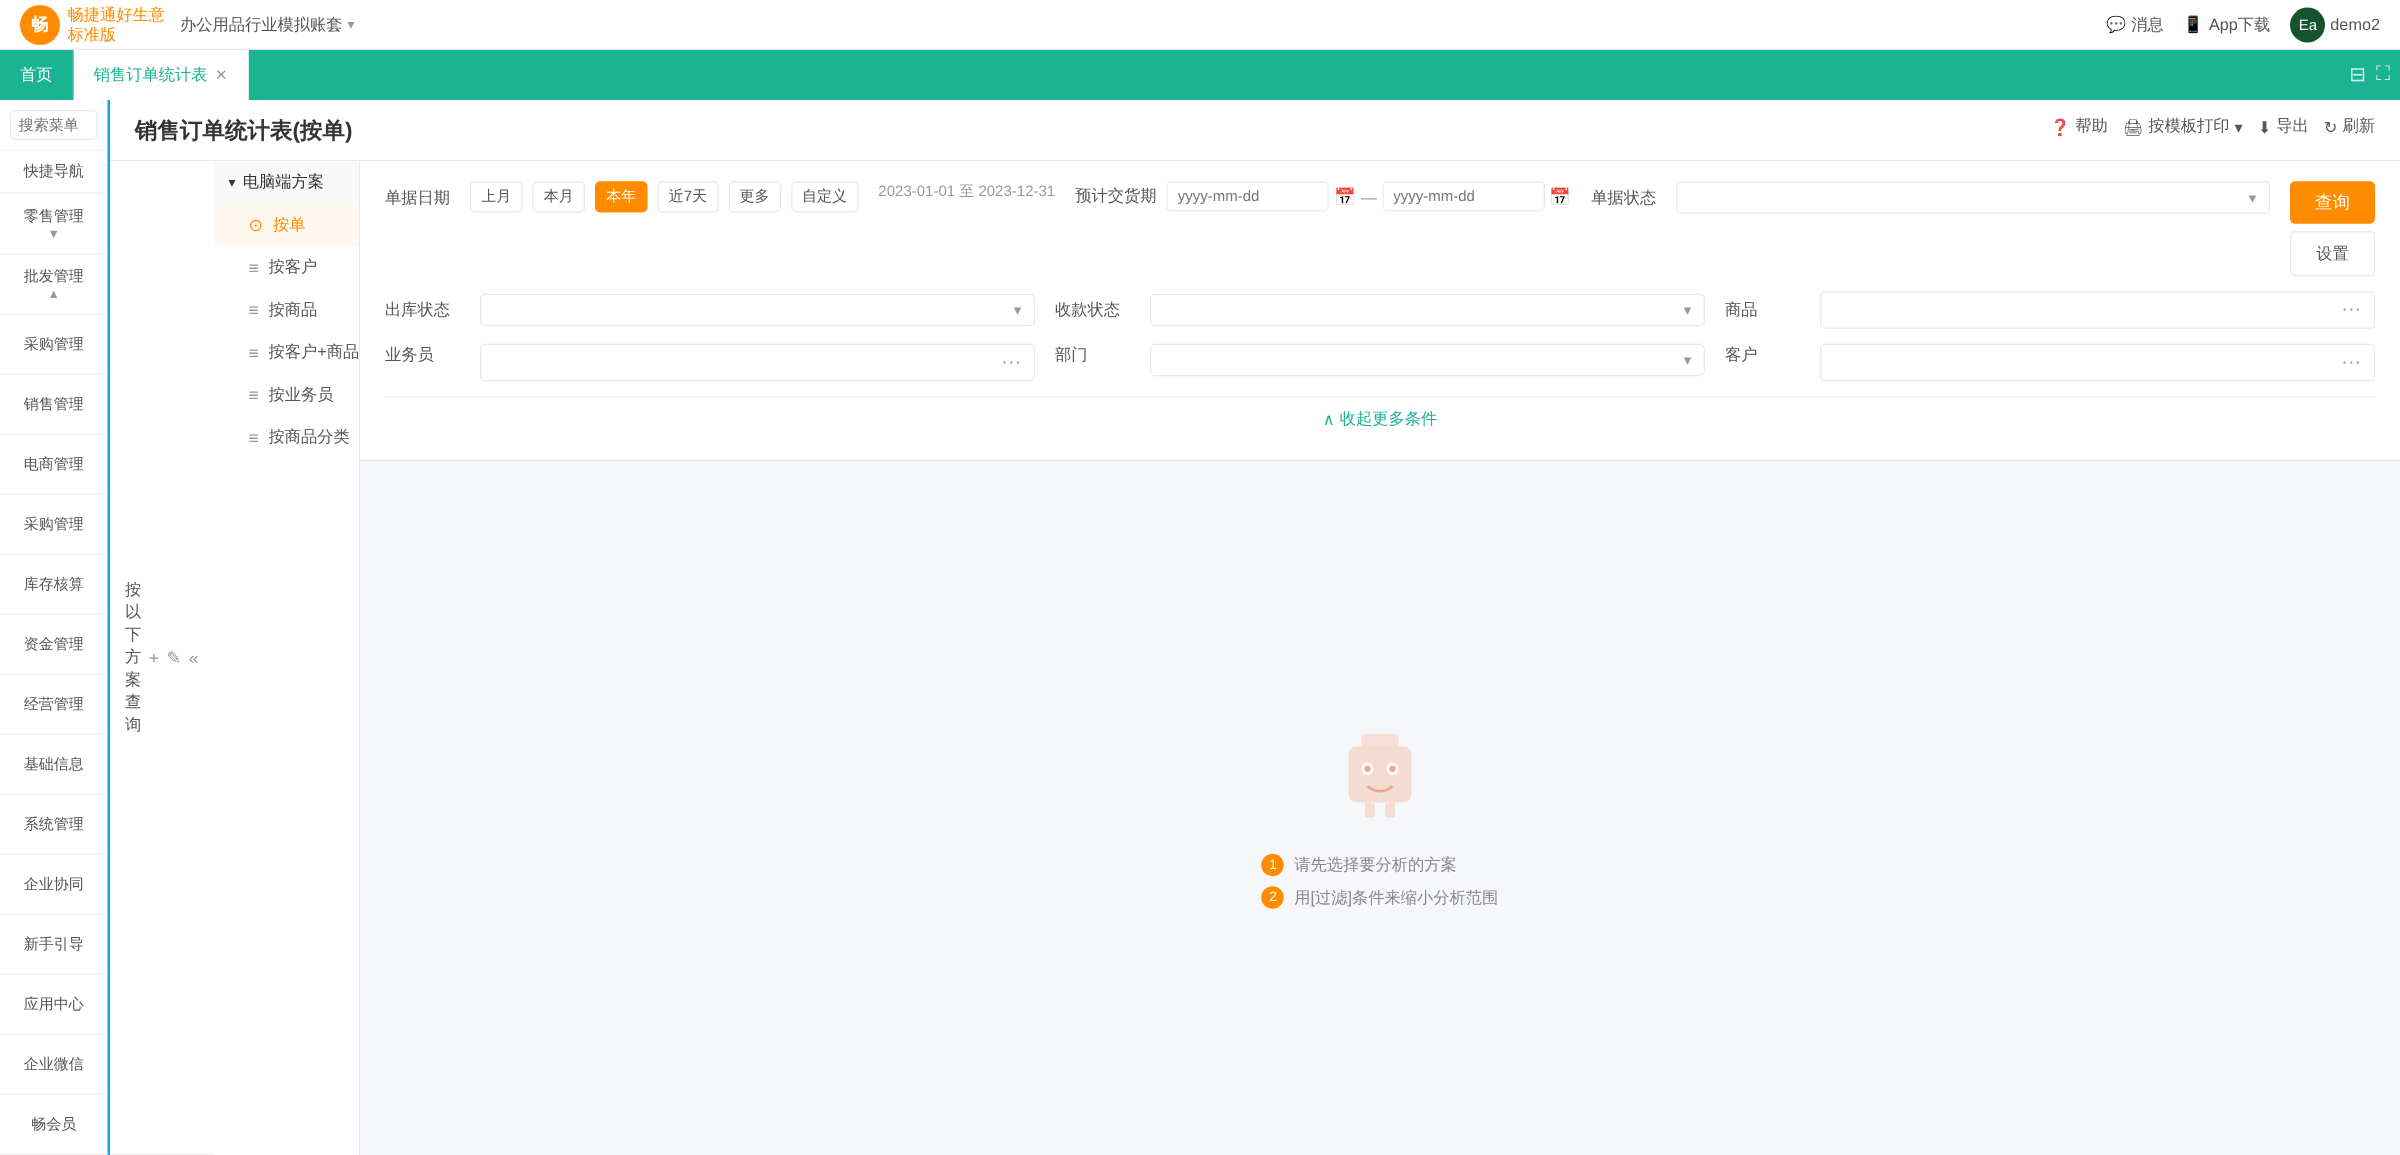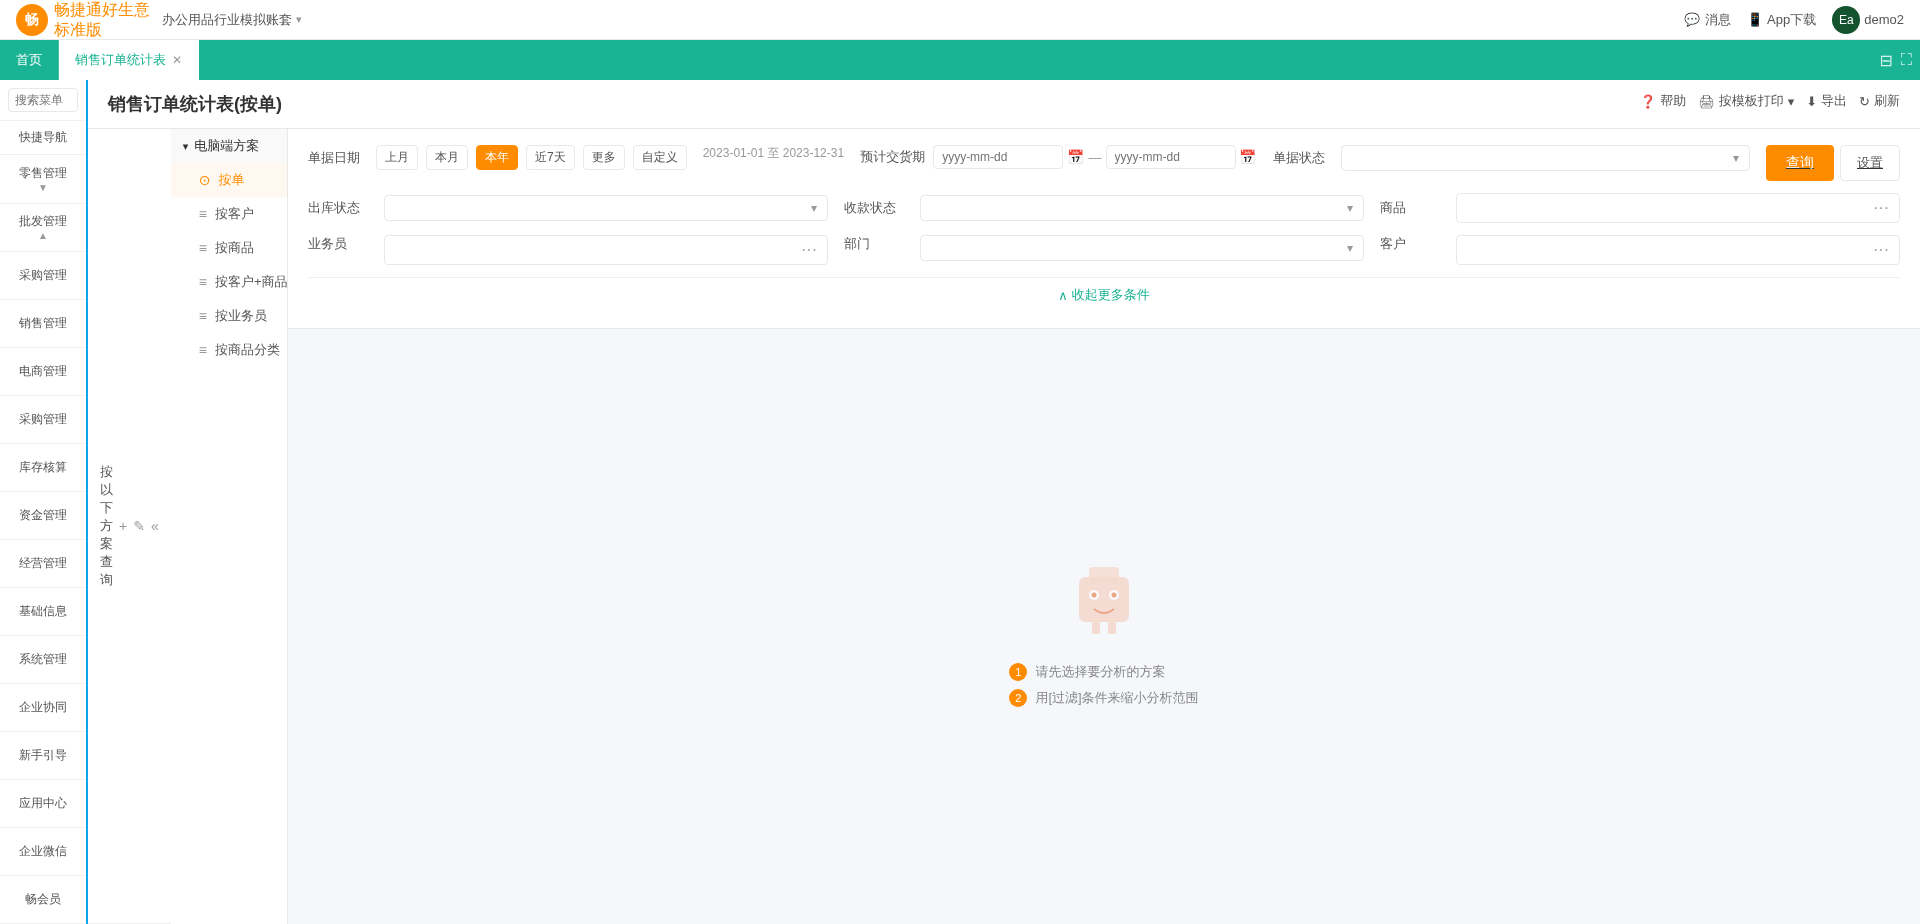--- a/index.html
+++ b/index.html
@@ -6,21 +6,21 @@
     body { font-family: 'Microsoft YaHei', sans-serif; font-size: 13px; background: #f5f5f5; color: #333; height: 924px; overflow: hidden; }
 
     
     .top-bar {
       display: flex; align-items: center; height: 40px;
       background: #fff; border-bottom: 1px solid #e8e8e8;
       padding: 0 16px; gap: 12px;
     }
     .logo-area { display: flex; align-items: center; gap: 6px; min-width: 80px; }
     .logo-icon { width: 32px; height: 32px; background: #ff8c00; border-radius: 50%; display: flex; align-items: center; justify-content: center; color: #fff; font-size: 14px; font-weight: bold; }
-    .logo-text { font-size: 16px; color: #ff8c00; line-height: 1.2; }
+    .logo-text { font-size: 13px; color: #ff8c00; line-height: 1.2; }
     .app-title-area { display: flex; align-items: center; gap: 4px; flex: 1; }
     .app-title { font-size: 13px; color: #555; }
     .app-title-arrow { color: #999; font-size: 11px; }
     .top-right { display: flex; align-items: center; gap: 16px; margin-left: auto; }
     .top-icon-btn { display: flex; align-items: center; gap: 4px; color: #555; cursor: pointer; font-size: 13px; }
     .avatar { width: 28px; height: 28px; background: #14532d; border-radius: 50%; display: flex; align-items: center; justify-content: center; color: #fff; font-size: 12px; }
 
     
     .tab-bar {
       display: flex; align-items: center; height: 40px;
@@ -374,21 +374,21 @@
                 <span class="date-input-icon">📅</span>
               </div>
             </div>
             <div style="display:flex; align-items:center; gap:8px; flex: 1;">
               <span class="filter-label">单据状态</span>
               <div class="select-field" style="flex:1;">
                 <span class="placeholder"></span>
                 <span class="select-arrow">▾</span>
               </div>
             </div>
-            <div style="display:flex; flex-direction:row; gap:6px; flex-shrink:0;text-decoration:underline;">
+            <div style="display:flex; flex-direction:column; gap:6px; flex-shrink:0;">
               <button class="query-btn">查询</button>
               <button class="setting-btn">设置</button>
             </div>
           </div>
 
           <div style="display:flex; align-items:center; gap:16px; margin-bottom:12px;">
             <span class="filter-label">出库状态</span>
             <div class="select-field" style="flex:1;">
               <span class="placeholder"></span>
               <span class="select-arrow">▾</span>

